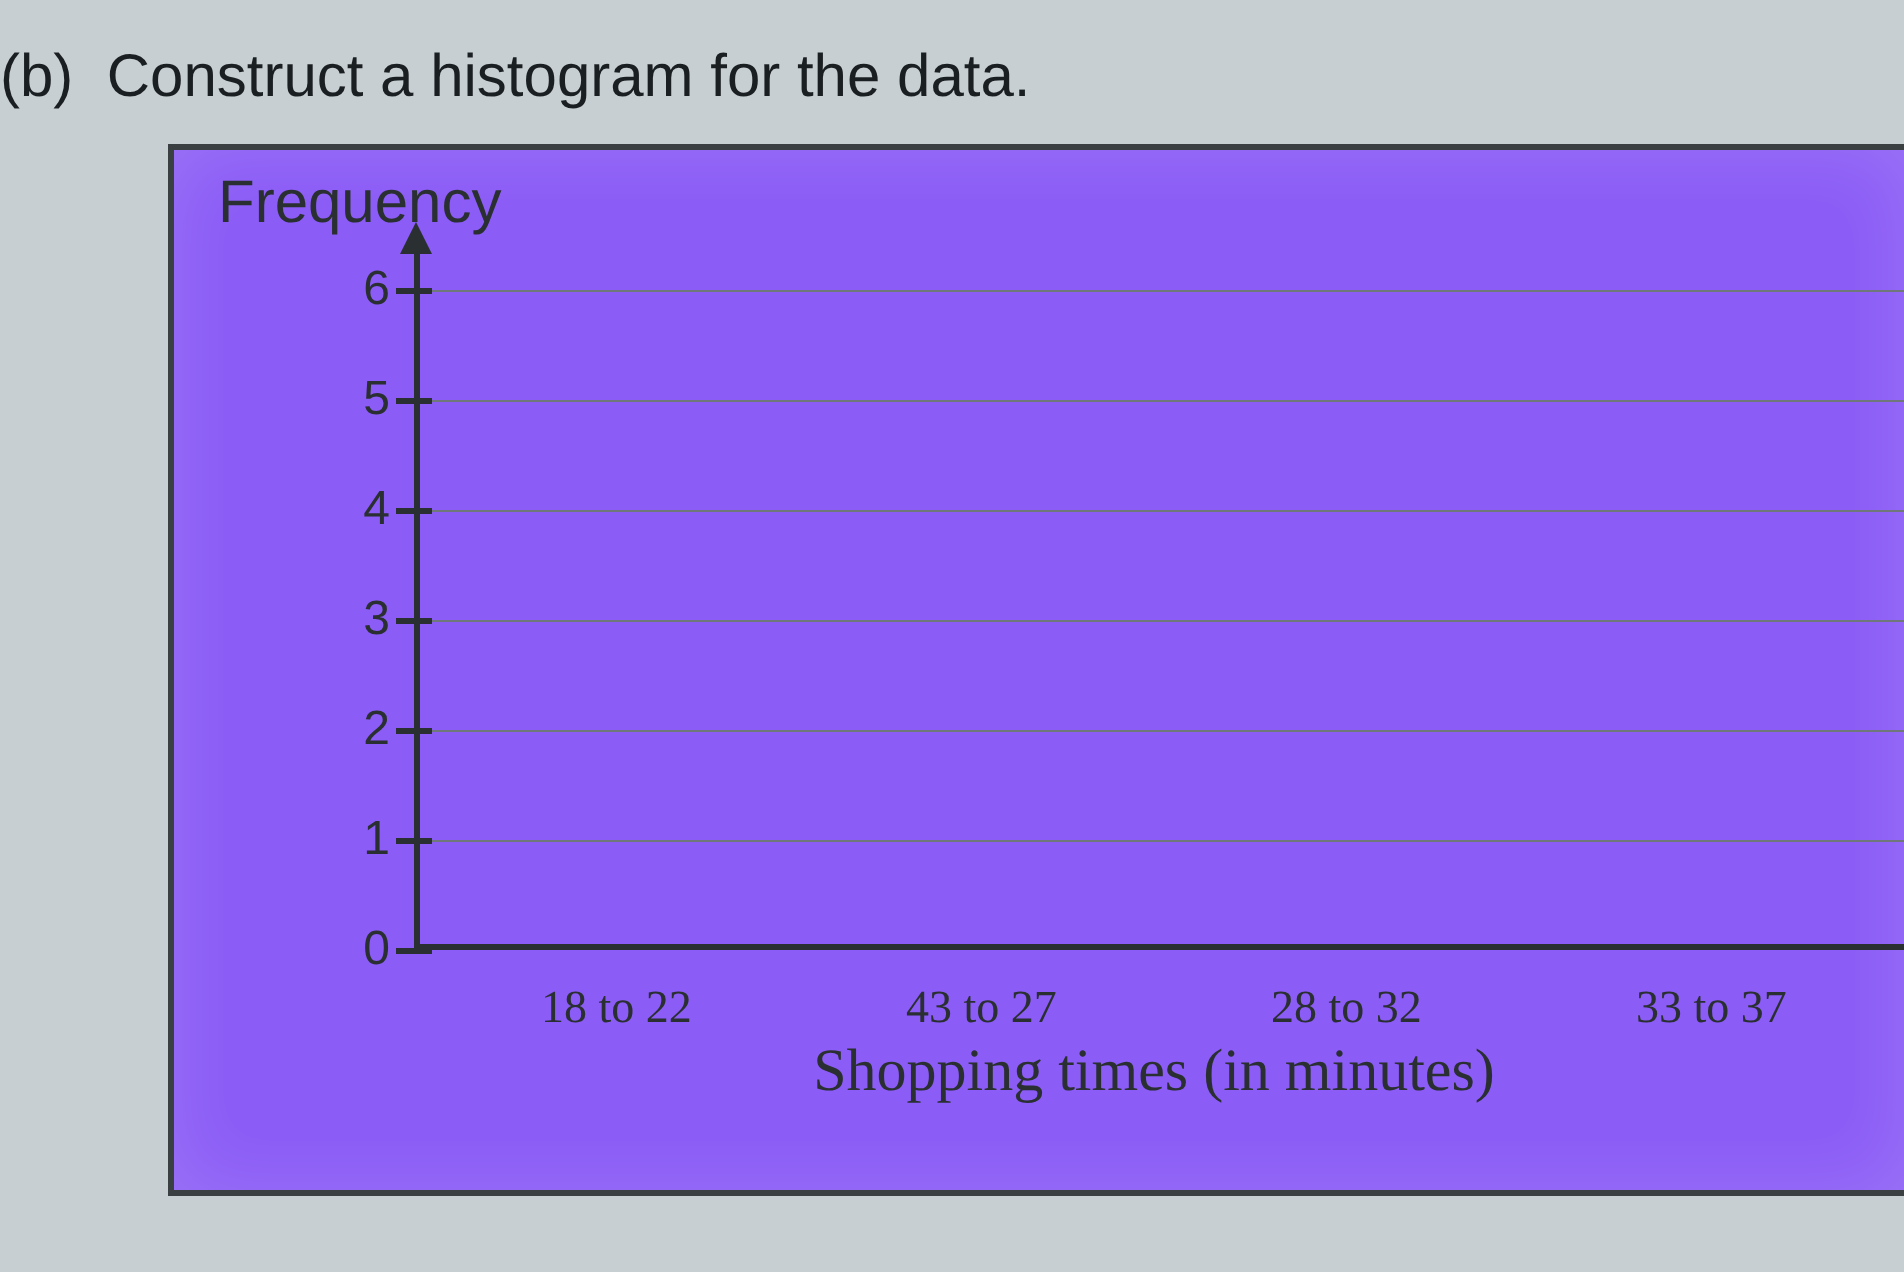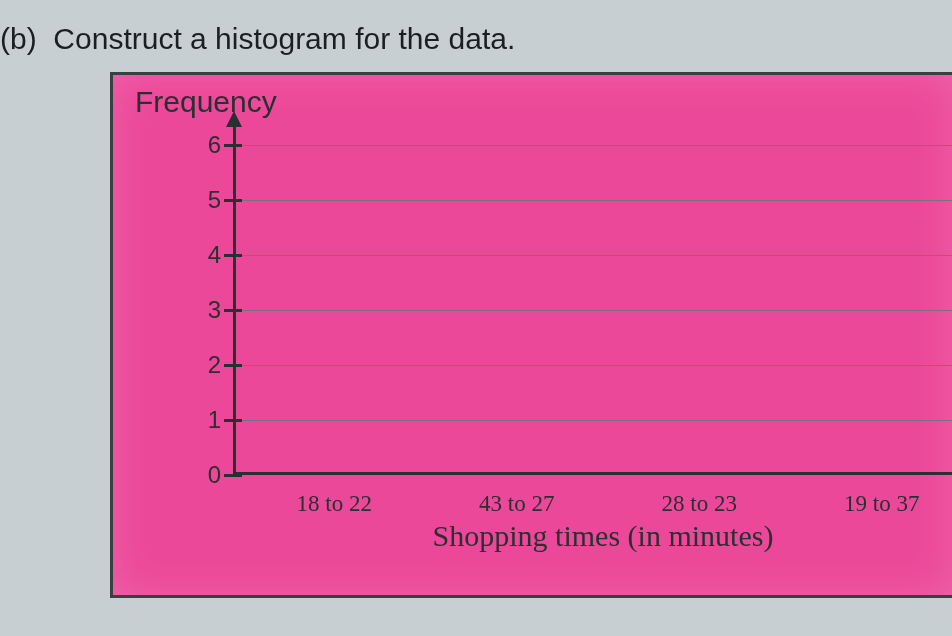--- a/index.html
+++ b/index.html
@@ -14,25 +14,24 @@
     font-size: 30px;
     color: #1a1f22;
     margin-top: 16px;
   }
   .panel {
     position: absolute;
     left: 84px;
     top: 72px;
     right: 0;
     bottom: 38px;
-    background: #ec4899;
+    background: #8b5cf6;
     border: 3px solid #3a3f42;
     border-right: none;
     box-shadow: inset 0 0 40px rgba(255,255,255,0.15);
-    margin-left: 26px;
   }
   .ylabel {
     position: absolute;
     left: 22px;
     top: 10px;
     font-size: 30px;
     color: #2a2f32;
   }
   .plot {
     position: absolute;
@@ -154,18 +153,18 @@
         <div class="yticklabel" style="top: 110px;">4</div>
         <div class="ytick" style="top: 54px;"></div>
         <div class="yticklabel" style="top: 55px;">5</div>
         <div class="ytick" style="top: -1px;"></div>
         <div class="yticklabel" style="top: 0px;">6</div>
       </div>
 
     <div class="xcats" id="xcats">
         <div class="xcat">18 to 22</div>
         <div class="xcat">43 to 27</div>
-        <div class="xcat">28 to 23</div>
-        <div class="xcat">19 to 37</div>
+        <div class="xcat">28 to 32</div>
+        <div class="xcat">33 to 37</div>
       </div>
     <div class="xlabel">Shopping times (in minutes)</div>
   </div>
 </div>
 
 </body></html>

